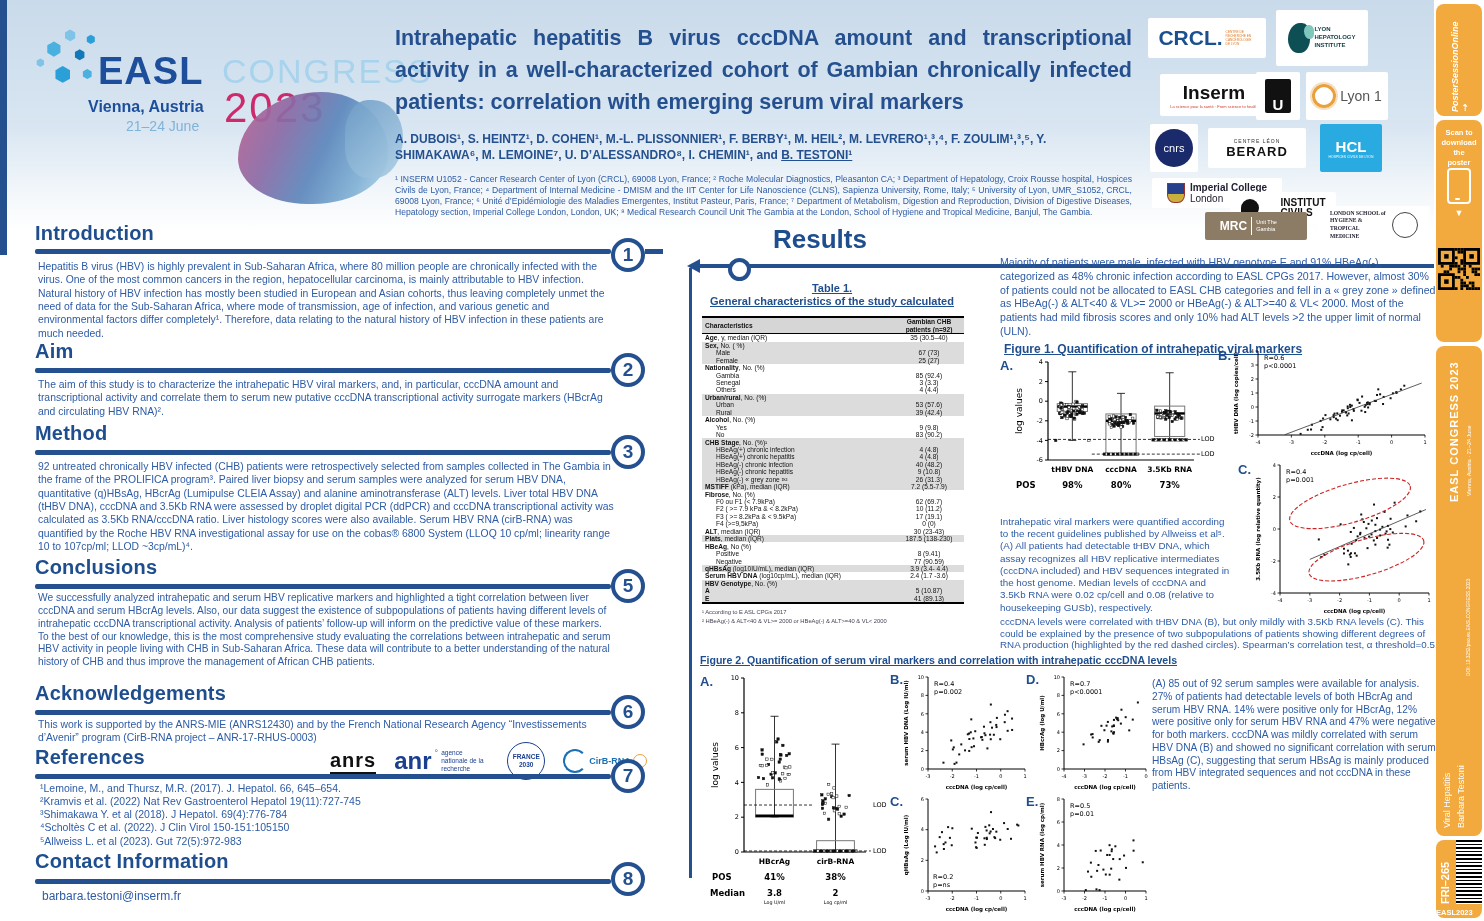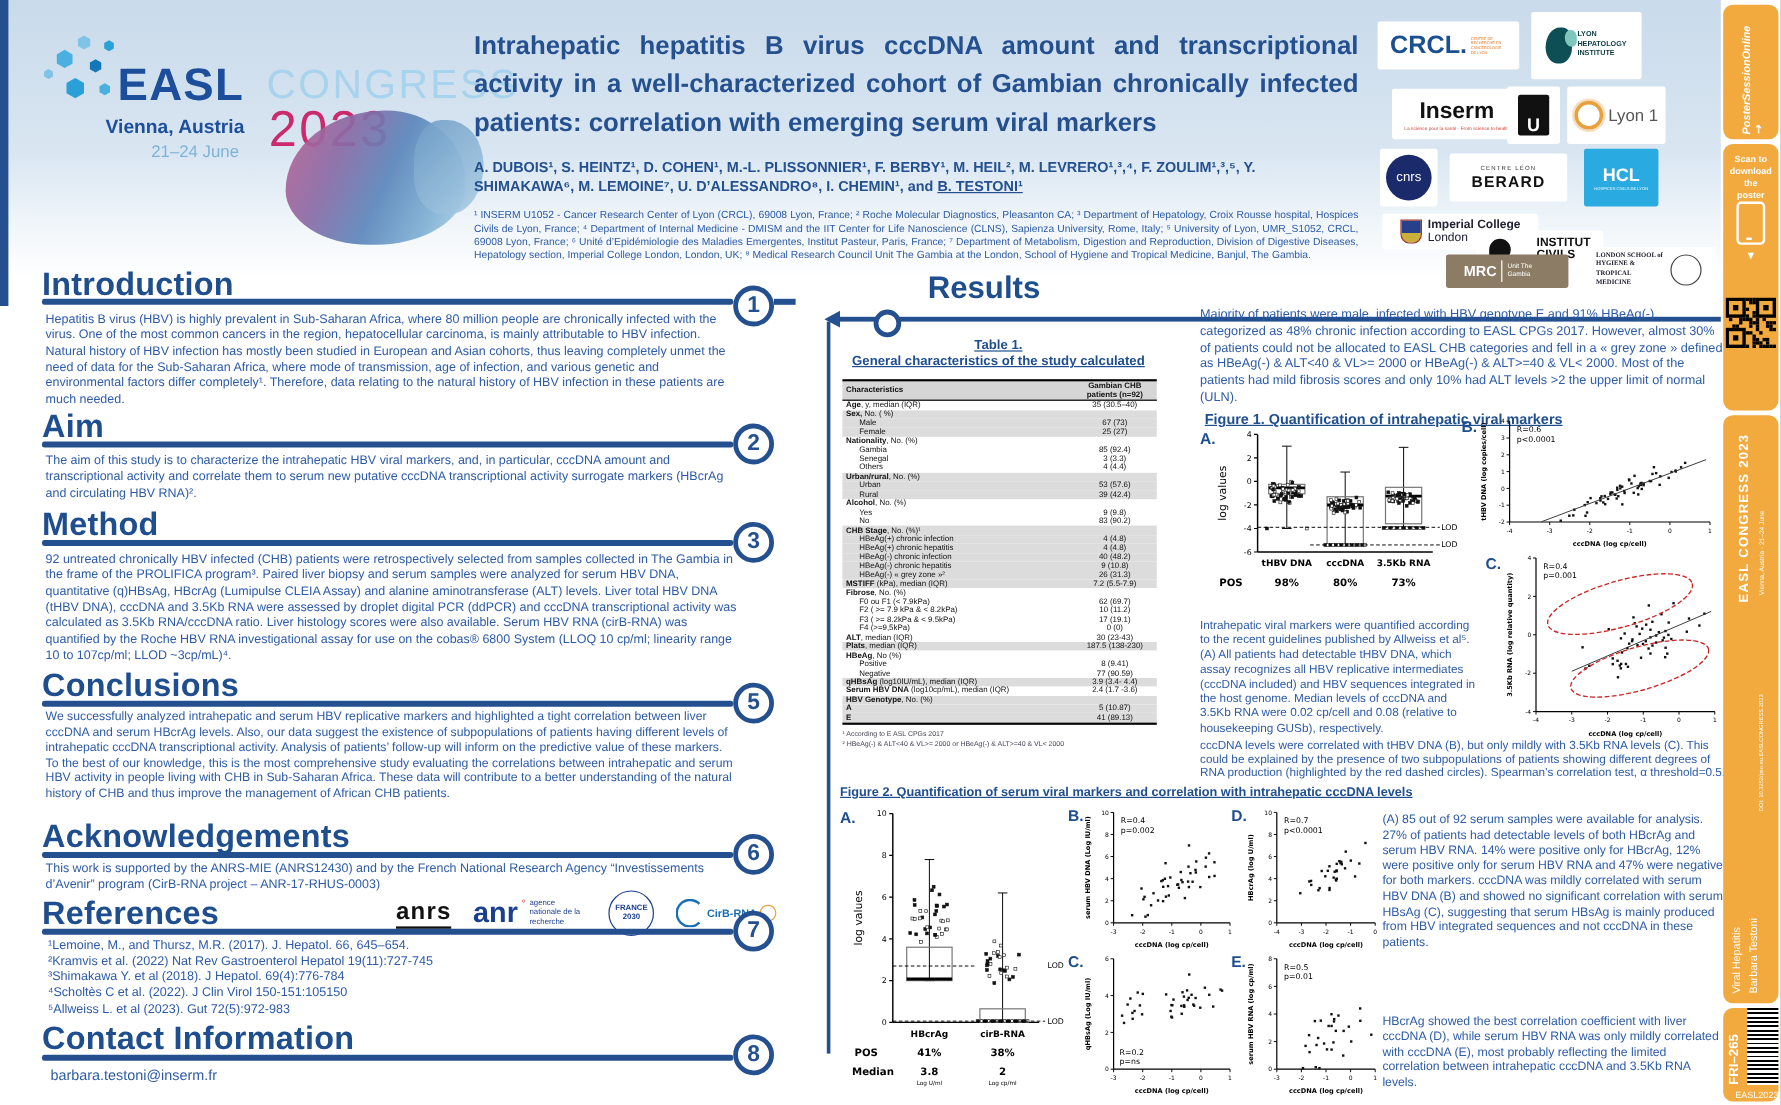--- a/index.html
+++ b/index.html
@@ -13,21 +13,21 @@
   .hexes span{color:#2a9fd8;line-height:1;display:inline-block;}
   .title{left:395px;top:22px;width:737px;color:#24508f;font-weight:bold;font-size:21.5px;
     line-height:32px;text-align:justify;}
   .authors{left:395px;top:131px;width:737px;color:#24508f;font-weight:bold;font-size:12px;line-height:1.35;}
   .authors .pres{text-decoration:underline;}
   .affil{left:395px;top:174px;width:737px;color:#2d5ba6;font-size:8.6px;line-height:1.27;text-align:justify;}
   
   .logo-box{position:absolute;background:#fff;border-radius:2px;display:flex;align-items:center;
     justify-content:center;overflow:hidden;}
   
-  .sec-head{color:#1f4e8f;font-weight:bold;font-size:27px;letter-spacing:.2px;}
+  .sec-head{color:#1f4e8f;font-weight:bold;font-size:20px;letter-spacing:.2px;}
   .sec-bar{height:4.5px;background:#24508f;border-radius:2px;}
   .num-circle{width:34px;height:34px;border:4.5px solid #24508f;border-radius:50%;background:#fff;
     color:#24508f;font-weight:bold;font-size:19px;display:flex;align-items:center;justify-content:center;box-sizing:border-box;}
   .body-txt{color:#2d5ba6;font-size:10.4px;line-height:1.28;}
   .refs .ref-line{color:#2d5ba6;font-size:10.5px;line-height:1.25;}
   .email{color:#2d5ba6;font-size:12px;}
   
   .results-title{color:#1f4e8f;font-weight:bold;font-size:26px;text-align:center;}
   .hline{height:4px;background:#24508f;}
   .vline{width:3px;background:#24508f;}
@@ -1180,21 +1180,20 @@
         <rect x="88.99294940158725" y="72.90087658680976" width="2" height="2" fill="#111"></rect>
         <rect x="60.11426219418645" y="75.83876574836671" width="2" height="2" fill="#111"></rect>
         <rect x="82.71976113319397" y="64.10385711193085" width="2" height="2" fill="#111"></rect>
         <rect x="68.80979981422425" y="79.49912677288054" width="2" height="2" fill="#111"></rect>
         <rect x="74.8530550479889" y="54.29842780590057" width="2" height="2" fill="#111"></rect>
         <text x="34" y="14" font-size="6.5" text-anchor="start" fill="#000">R=0.5</text>
         <text x="34" y="22" font-size="6.5" text-anchor="start" fill="#000">p=0.01</text>
       </svg></div>
 
   <div class="abs cap" style="left:1152px;top:678px;width:284px;font-size:10.2px;">(A) 85 out of 92 serum samples were available for analysis. 27% of patients had detectable levels of both HBcrAg and serum HBV RNA. 14% were positive only for HBcrAg, 12% were positive only for serum HBV RNA and 47% were negative for both markers. cccDNA was mildly correlated with serum HBV DNA (B) and showed no significant correlation with serum HBsAg (C), suggesting that serum HBsAg is mainly produced from HBV integrated sequences and not cccDNA in these patients.</div>
-  <div class="abs cap" style="left:1152px;top:846px;width:284px;font-size:10.2px;">HBcrAg showed the best correlation coefficient with liver cccDNA (D), while serum HBV RNA was only mildly correlated with cccDNA (E), most probably reflecting the limited correlation between intrahepatic cccDNA and 3.5Kb RNA levels.</div>
 
   <div class="side-seg" style="top:4px;height:112px;">
     <div class="vtx" style="position:absolute;left:14px;top:8px;height:100px;font-size:9px;font-style:italic;font-weight:bold;">PosterSessionOnline ⇢</div>
   </div>
   <div class="side-seg" style="top:120px;height:222px;">
     <div style="position:absolute;top:8px;width:100%;text-align:center;color:#fff;font-weight:bold;font-size:7.5px;line-height:1.35;">
       <span>Scan to</span><br>
       <span>download the</span><br>
       <span>poster</span>
     </div>
@@ -1265,16 +1264,16 @@
       <span>EASL CONGRESS 2023</span>
     </div>
     <div class="vtx" style="position:absolute;left:30px;top:10px;height:140px;font-size:5.5px;">Vienna, Austria · 21–24 June</div>
     <div class="vtx" style="position:absolute;left:30px;top:200px;height:130px;font-size:4.8px;">DOI: 10.3252/pso.eu.EASLCONGRESS.2023</div>
     <div class="vtx" style="position:absolute;left:6px;top:382px;height:100px;font-size:9px;opacity:.95;">Viral Hepatitis</div>
     <div class="vtx" style="position:absolute;left:20px;top:382px;height:100px;font-size:9px;">Barbara Testoni</div>
   </div>
   <div class="side-seg" style="top:840px;height:78px;">
     <div class="vtx" style="position:absolute;left:3px;top:2px;height:62px;font-size:11px;font-weight:bold;">FRI–265</div>
     <div class="barcode" style="position:absolute;left:20px;top:0;width:26px;height:64px;"></div>
-    <div style="position:absolute;bottom:1px;width:100%;text-align:right;color:#fff;font-size:7.5px;font-weight:normal;">EASL2023</div>
+    <div style="position:absolute;bottom:1px;width:100%;text-align:left;color:#fff;font-size:7.5px;font-weight:bold;">EASL2023</div>
   </div>
 
 </div>
 
 </body></html>

